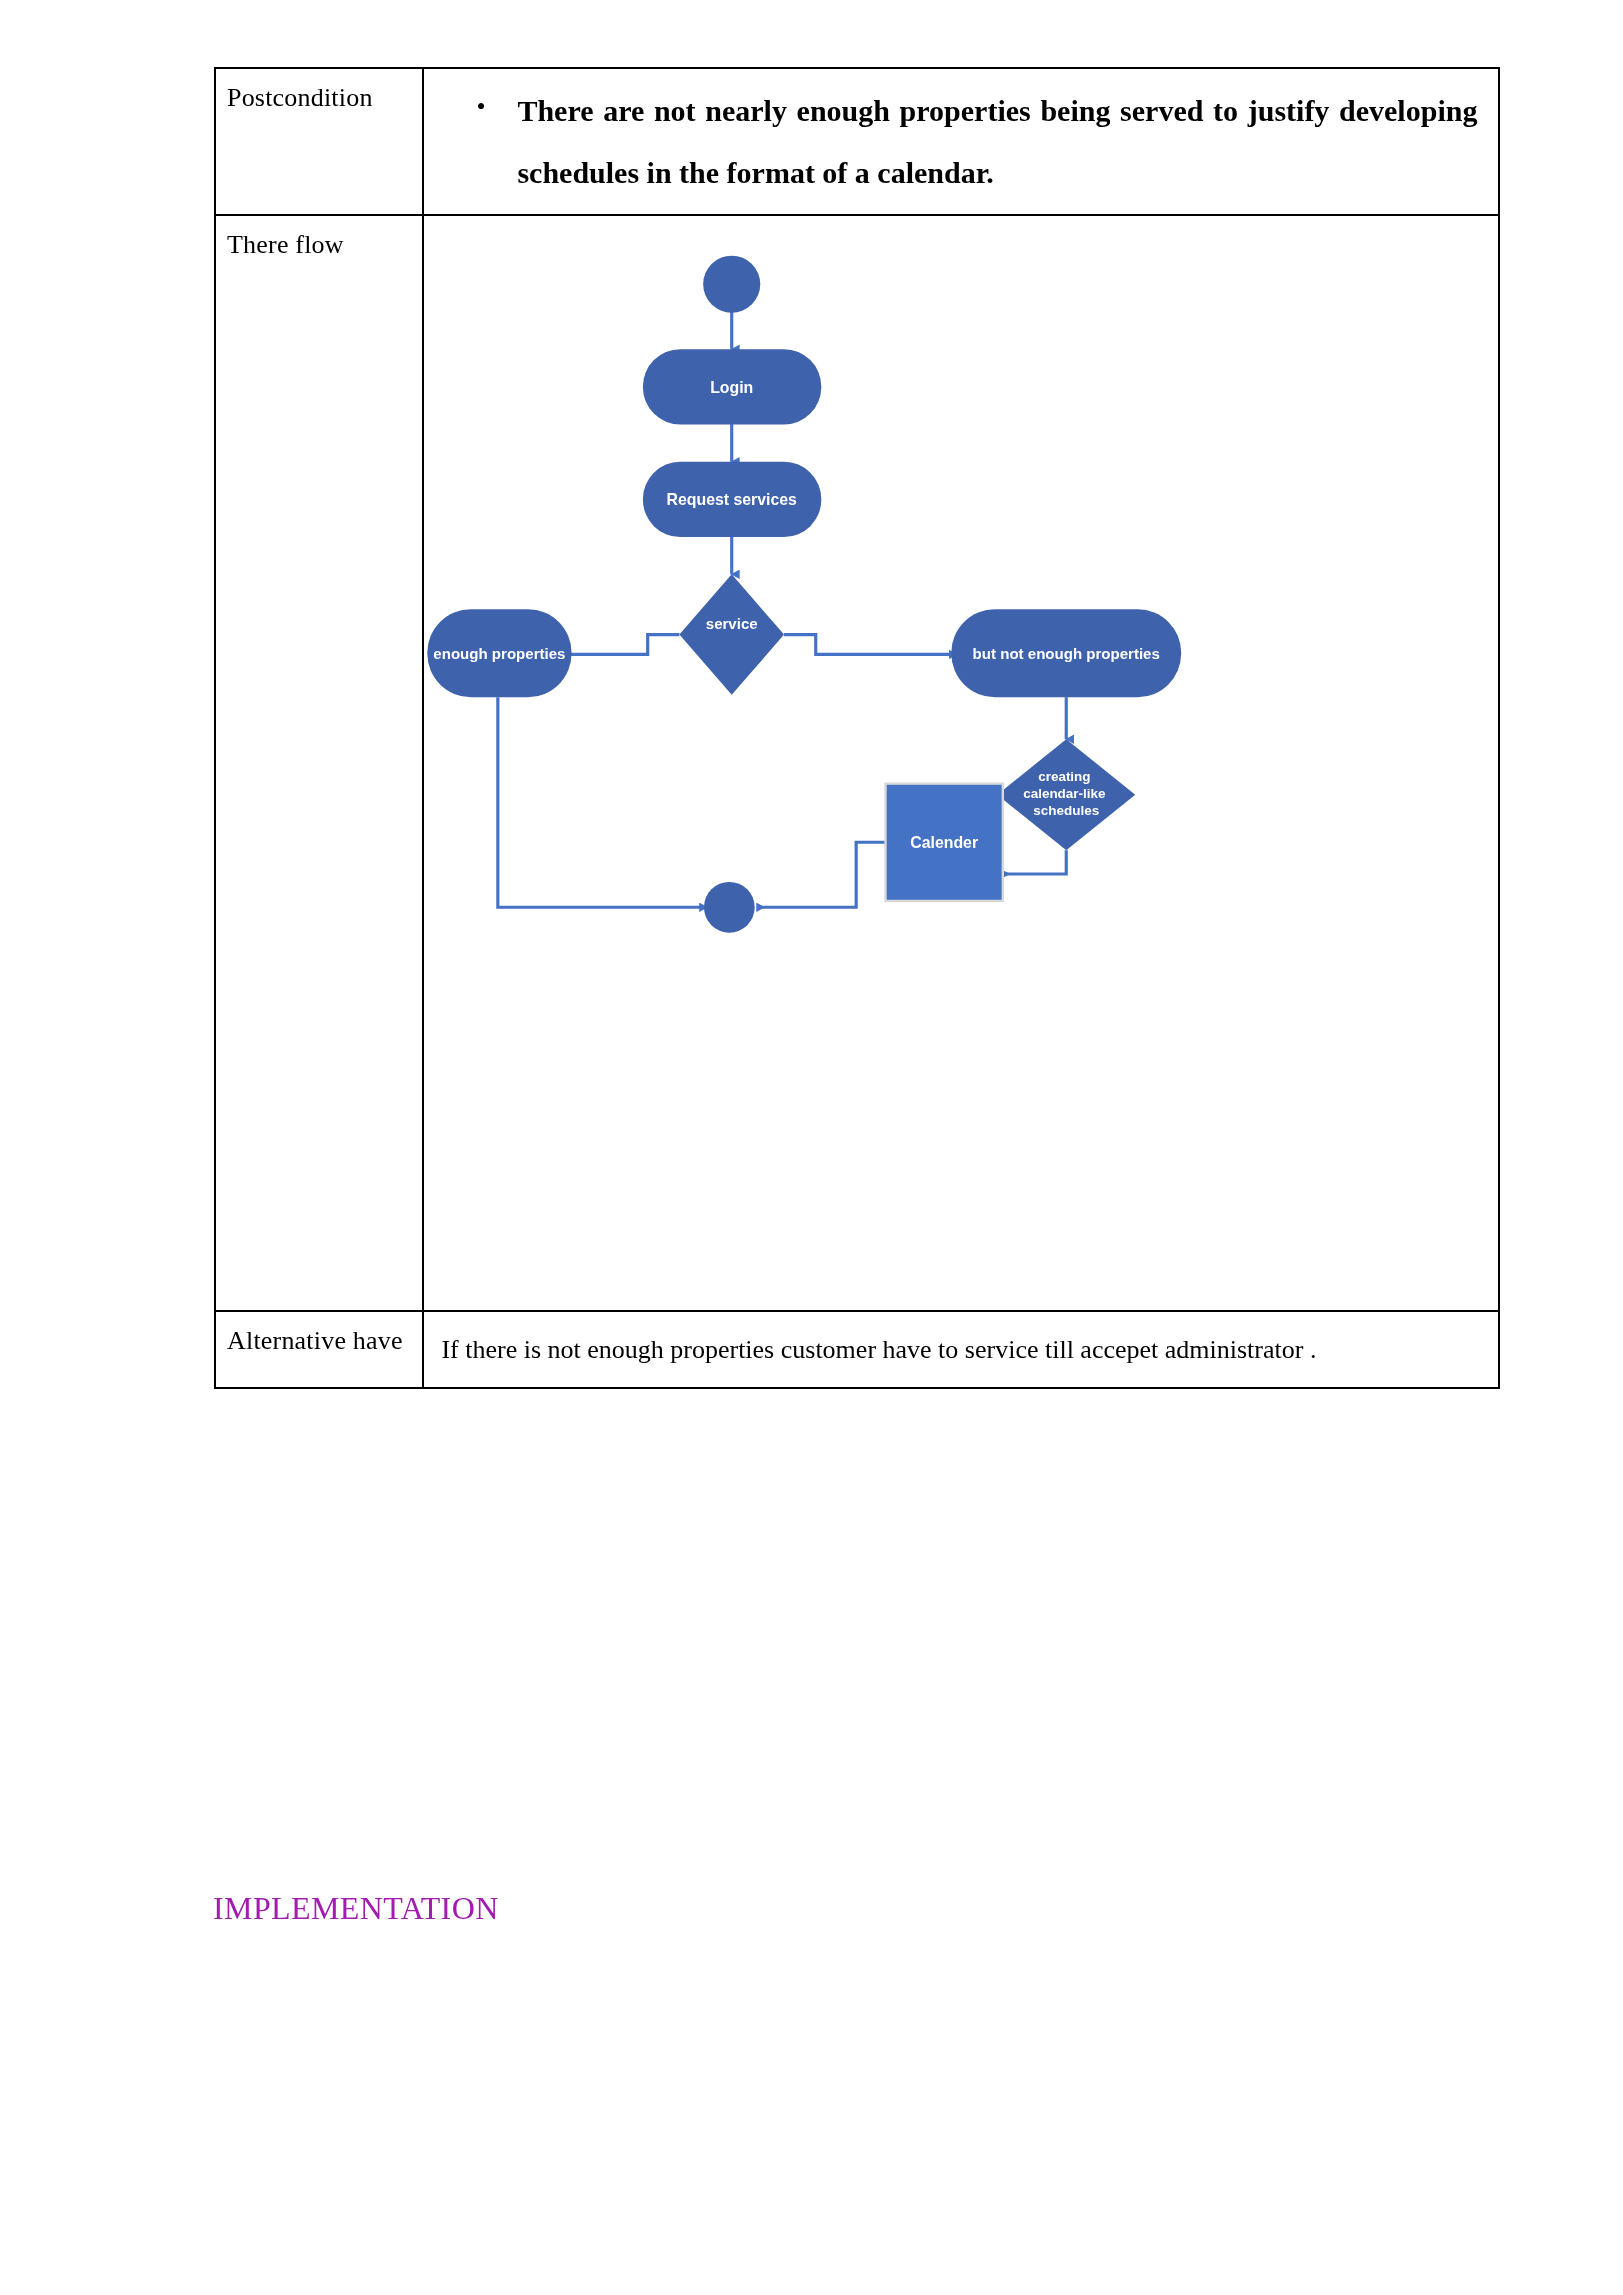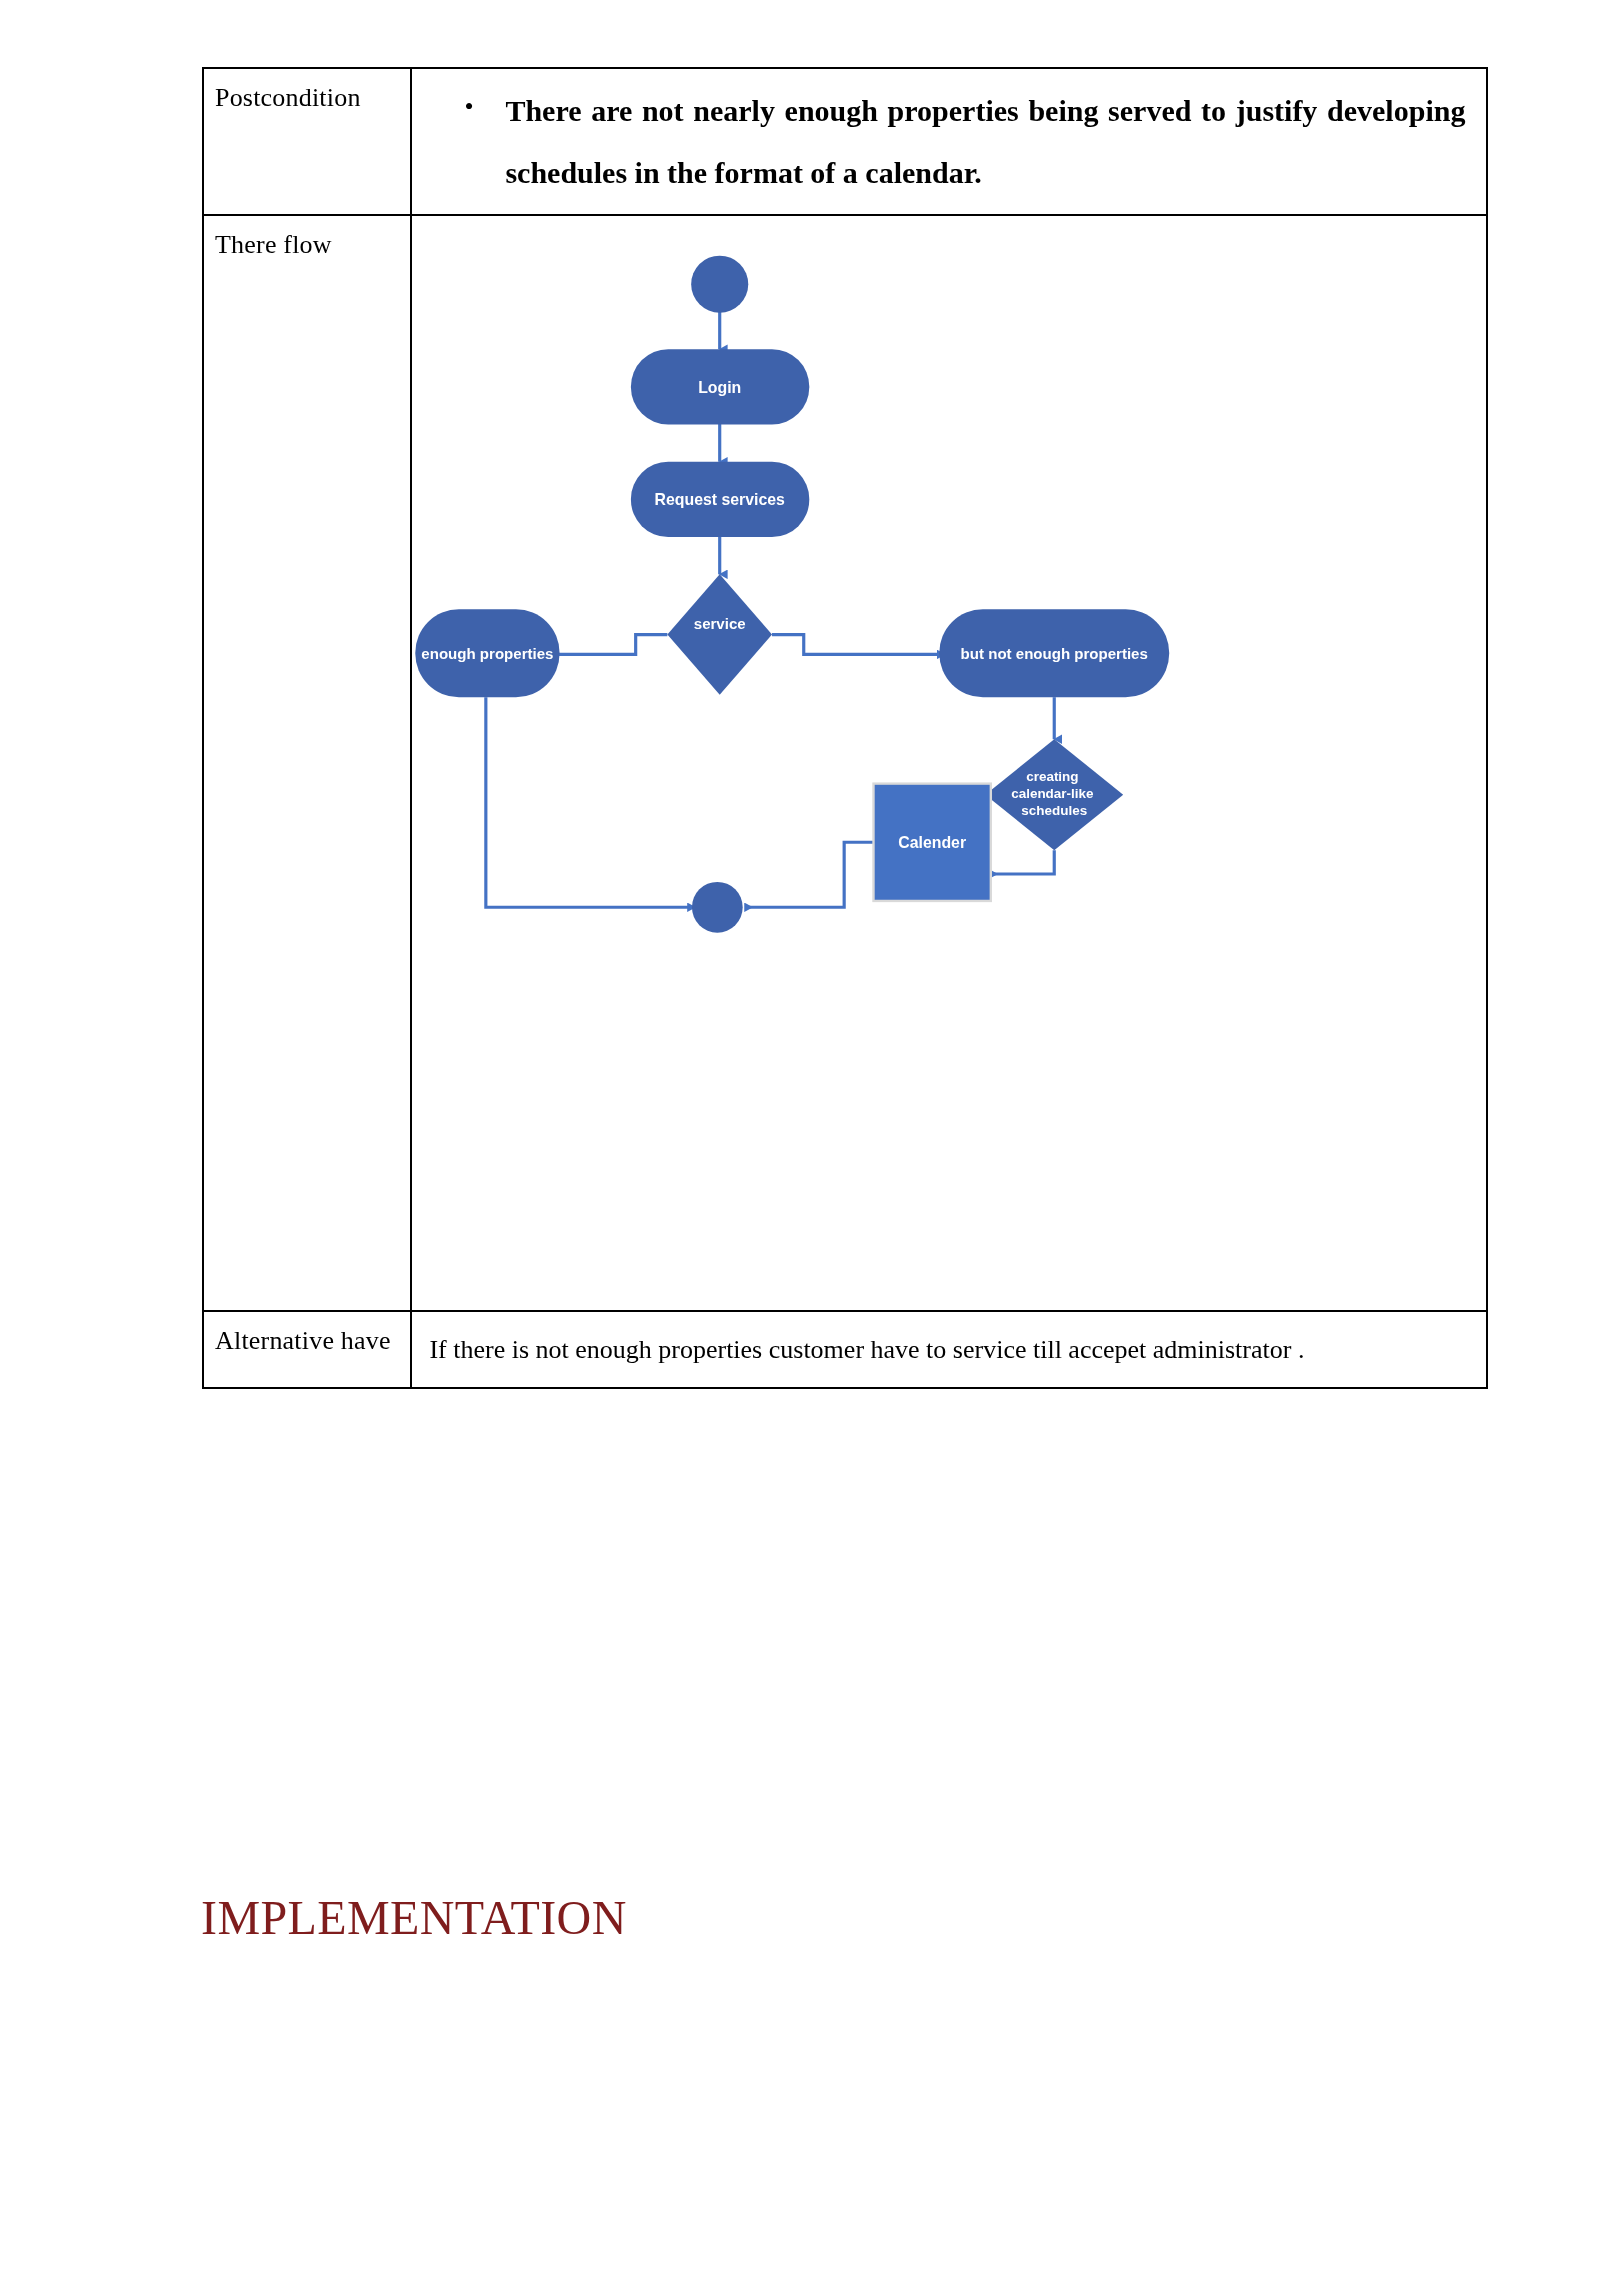--- a/index.html
+++ b/index.html
@@ -12,21 +12,21 @@
     height: 2295px;
     font-family: "Liberation Serif", serif;
     color: #000000;
     position: relative;
     overflow: hidden;
   }
 
   
   .page {
     position: absolute;
-    left: 4px; top: 0;
+    left: 16px; top: 0;
     width: 1367px;
     height: 2295px;
   }
 
   .usecase-table {
     position: absolute;
     left: 198px;
     top: 67px;
     width: 1284px;
     border-collapse: collapse;
@@ -88,22 +88,22 @@
     overflow: hidden;
   }
   .flow-canvas svg { display: block; }
 
   
   .impl-heading {
     position: absolute;
     left: 197px;
     top: 1890px;
     font-family: "Liberation Serif", serif;
-    font-size: 48px;
-    color: #7f1d1d;
+    font-size: 32px;
+    color: #a21caf;
     letter-spacing: 0.4px;
     white-space: nowrap;
   }
 </style>
 </head>
 <body>
 
 <div class="page">
 
   <table class="usecase-table">

